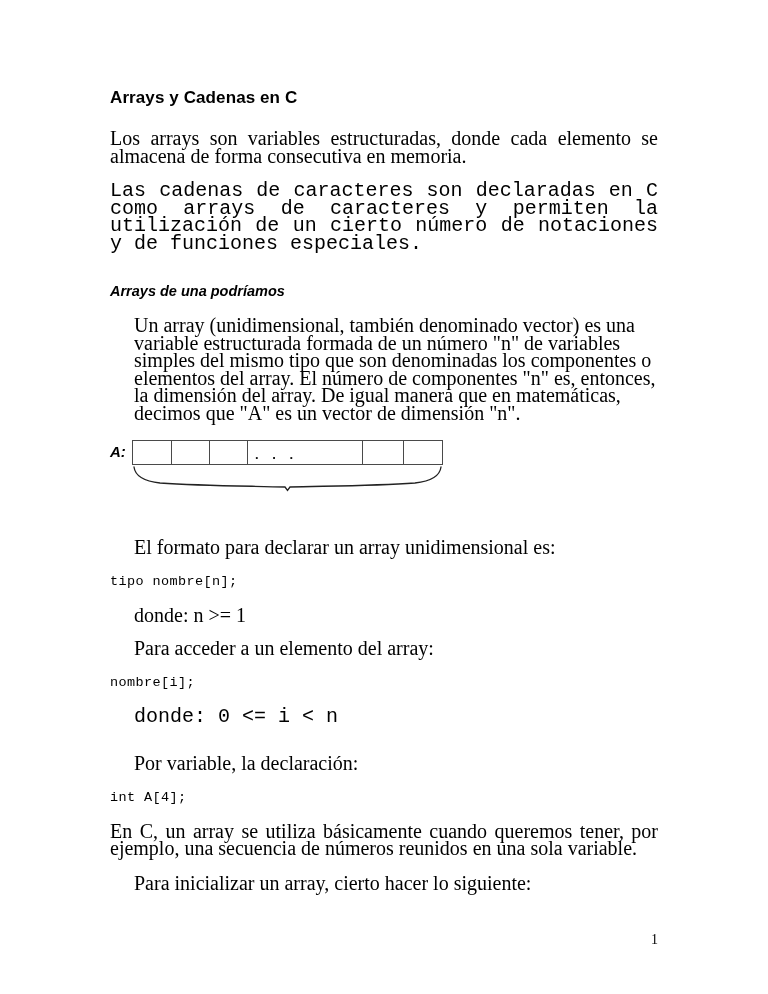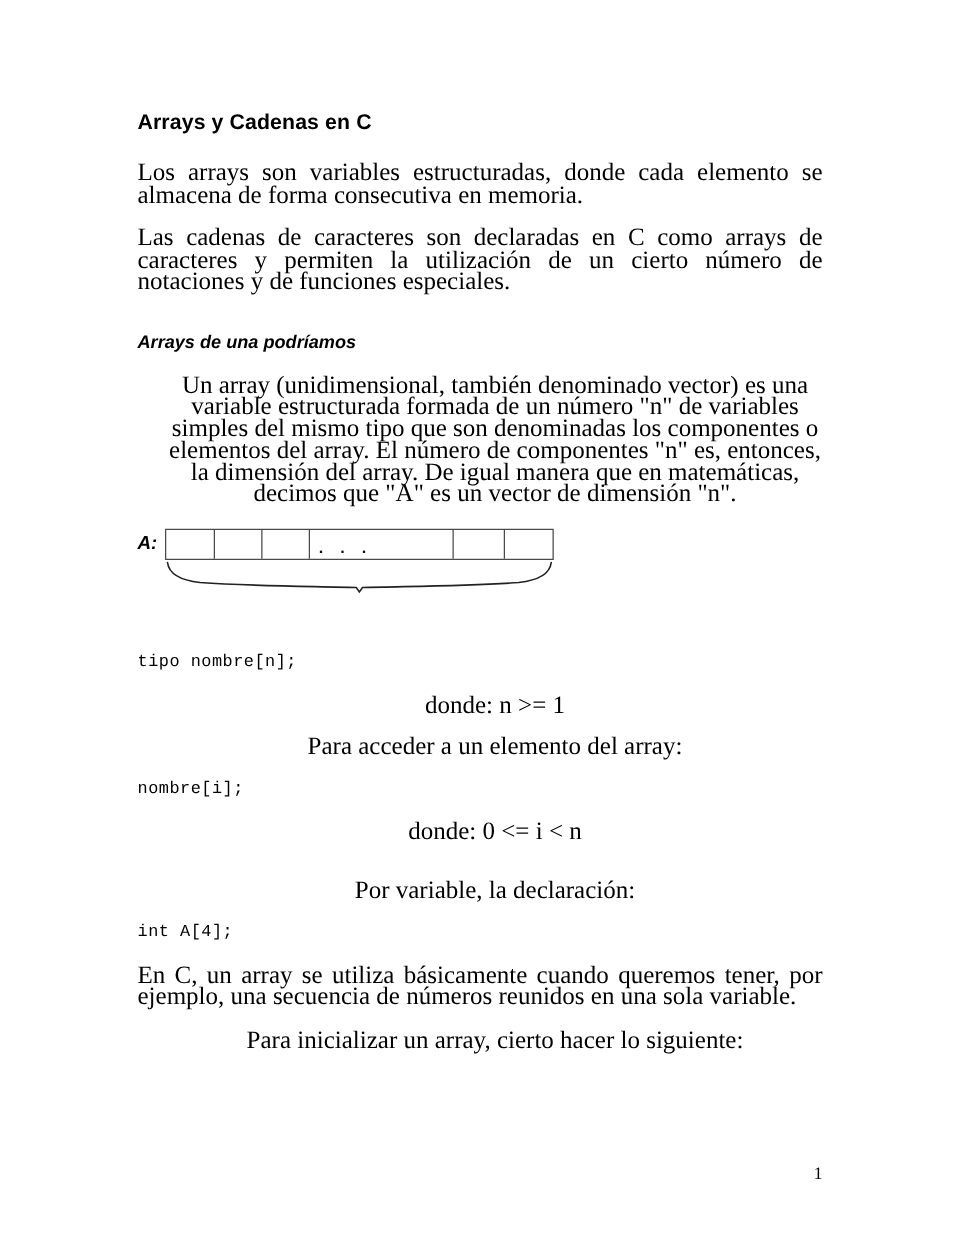--- a/index.html
+++ b/index.html
@@ -51,28 +51,29 @@
   }
 
   
   p.para {
     font-size: 20px;
     line-height: 17.5px;
     margin: 0 0 17px 0;
     text-align: justify;
   }
   p.para.left {
-    text-align: center;
+    text-align: left;
     margin-left: 24px;
   }
   p.para.tight {
     margin-bottom: 16px;
   }
   p.para.gap-lg {
     margin-bottom: 30px;
+    font-family: Liberation Mono, monospace;
   }
 
   
   p.code {
     font-family: "Liberation Mono", "DejaVu Sans Mono", monospace;
     font-size: 13.5px;
     line-height: 17px;
     color: #000000;
     margin: 0 0 17px 0;
     letter-spacing: 0.4px;
@@ -187,20 +188,21 @@
       <span class="ellipsis-dots">. . .</span>
 
       <div class="brace-wrap">
         <svg width="311" height="26" viewBox="0 0 311 26" xmlns="http://www.w3.org/2000/svg">
           <path d="M 2 1 C 3 9, 10 15, 28 17 C 70 20, 120 20, 153 21 L 155.5 24.5 L 158 21 C 191 20, 241 20, 283 17 C 301 15, 308 9, 309 1" fill="none" stroke="#222222" stroke-width="1.3" stroke-linecap="round"></path>
         </svg>
       </div>
 
     </div>
 
+    <p class="para left tight">El formato para declarar un array unidimensional es:</p>
 
     <p class="code">tipo nombre[n];</p>
 
     <p class="para left tight">donde: n &gt;=  1</p>
 
     <p class="para left tight">Para acceder a un elemento del array:</p>
 
     <p class="code">nombre[i];</p>
 
     <p class="para left gap-lg">donde: 0 &lt;= i &lt; n</p>

